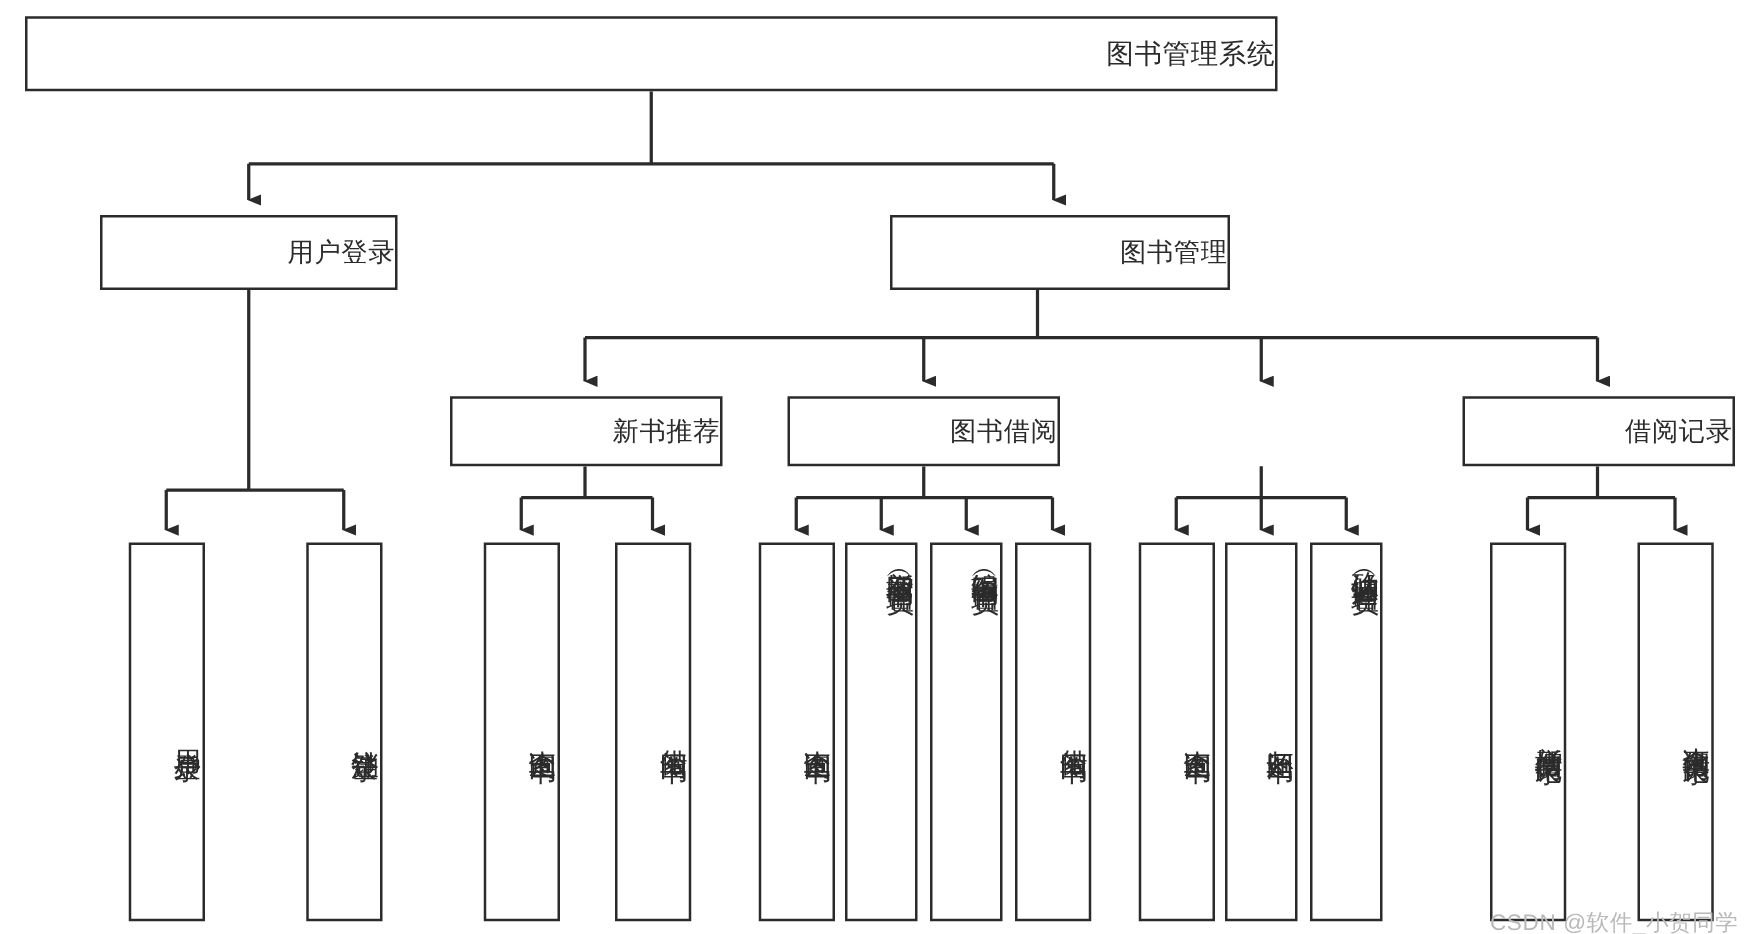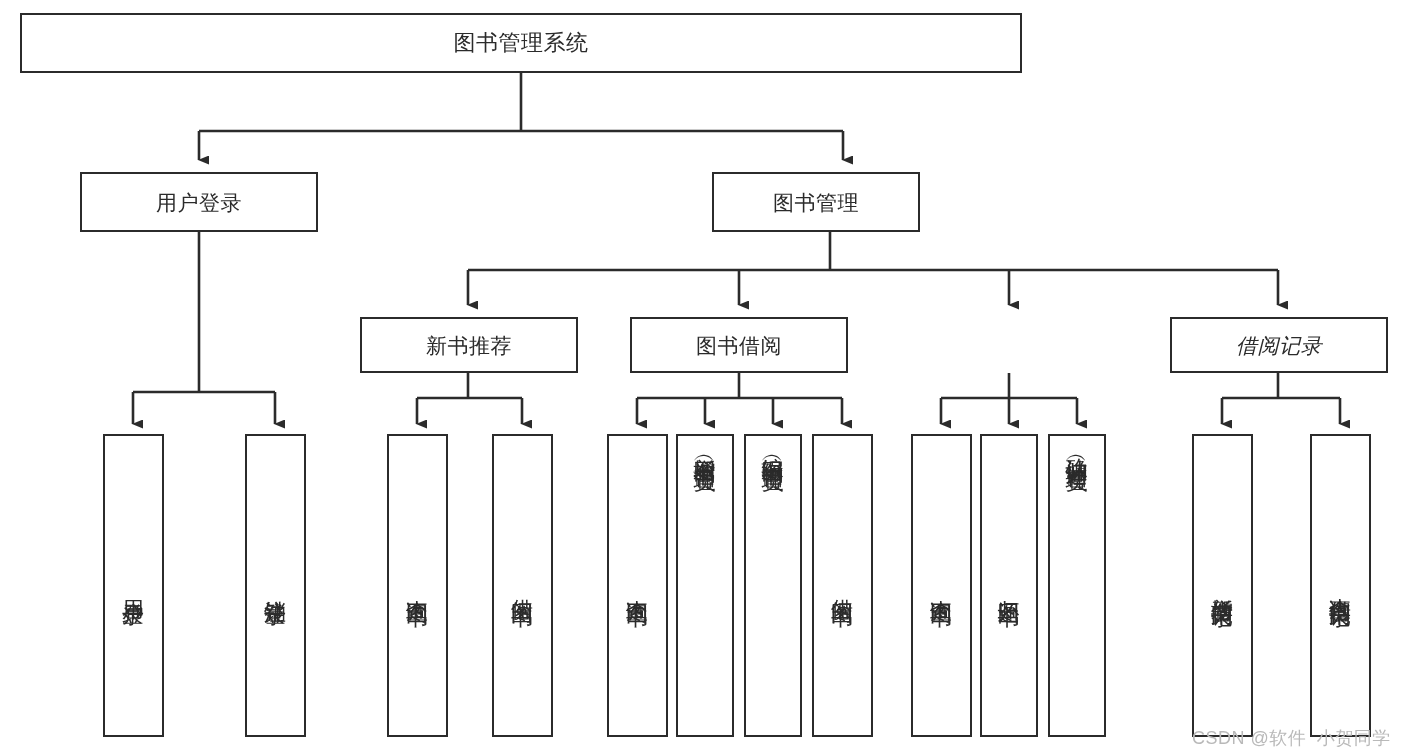--- a/index.html
+++ b/index.html
@@ -26,21 +26,21 @@
     height: 747px;
     pointer-events: none;
   }
   .node {
     position: absolute;
     box-sizing: border-box;
     background: #ffffff;
     border: 2px solid #2b2b2b;
     display: flex;
     align-items: center;
-    justify-content: center;
+    justify-content: flex-end;
     color: #2b2b2b;
   }
   .node .lbl {
     display: block;
     text-align: center;
     white-space: pre-line;
     line-height: 1.0;
   }
   
   .node.horiz .lbl {
@@ -131,34 +131,34 @@
   </svg>
 
   <div class="node horiz root" style="left:20px; top:13px; width:1002px; height:60px;">
     <span class="lbl">图书管理系统</span>
   </div>
 
   <div class="node horiz" style="left:80px; top:172px; width:238px; height:60px;">
     <span class="lbl">用户登录</span>
   </div>
 
-  <div class="node horiz" style="left:712px; top:172px; width:208px; height:60px;">
+  <div class="node horiz" style="left:712px; top:172px; width:272px; height:60px;">
     <span class="lbl">图书管理</span>
   </div>
 
   <div class="node horiz" style="left:360px; top:317px; width:218px; height:56px;">
     <span class="lbl">新书推荐</span>
   </div>
 
   <div class="node horiz" style="left:630px; top:317px; width:218px; height:56px;">
     <span class="lbl">图书借阅</span>
   </div>
 
 
-  <div class="node horiz" style="left:1170px; top:317px; width:218px; height:56px;font-style:italic;">
+  <div class="node horiz" style="left:1170px; top:317px; width:218px; height:56px;">
     <span class="lbl">借阅记录</span>
   </div>
 
   <div class="node vert center-v" style="left:103px; top:434px; width:61px; height:303px;">
     <span class="lbl">用户登录</span>
   </div>
   <div class="node vert center-v" style="left:245px; top:434px; width:61px; height:303px;">
     <span class="lbl">注销登录</span>
   </div>
 

